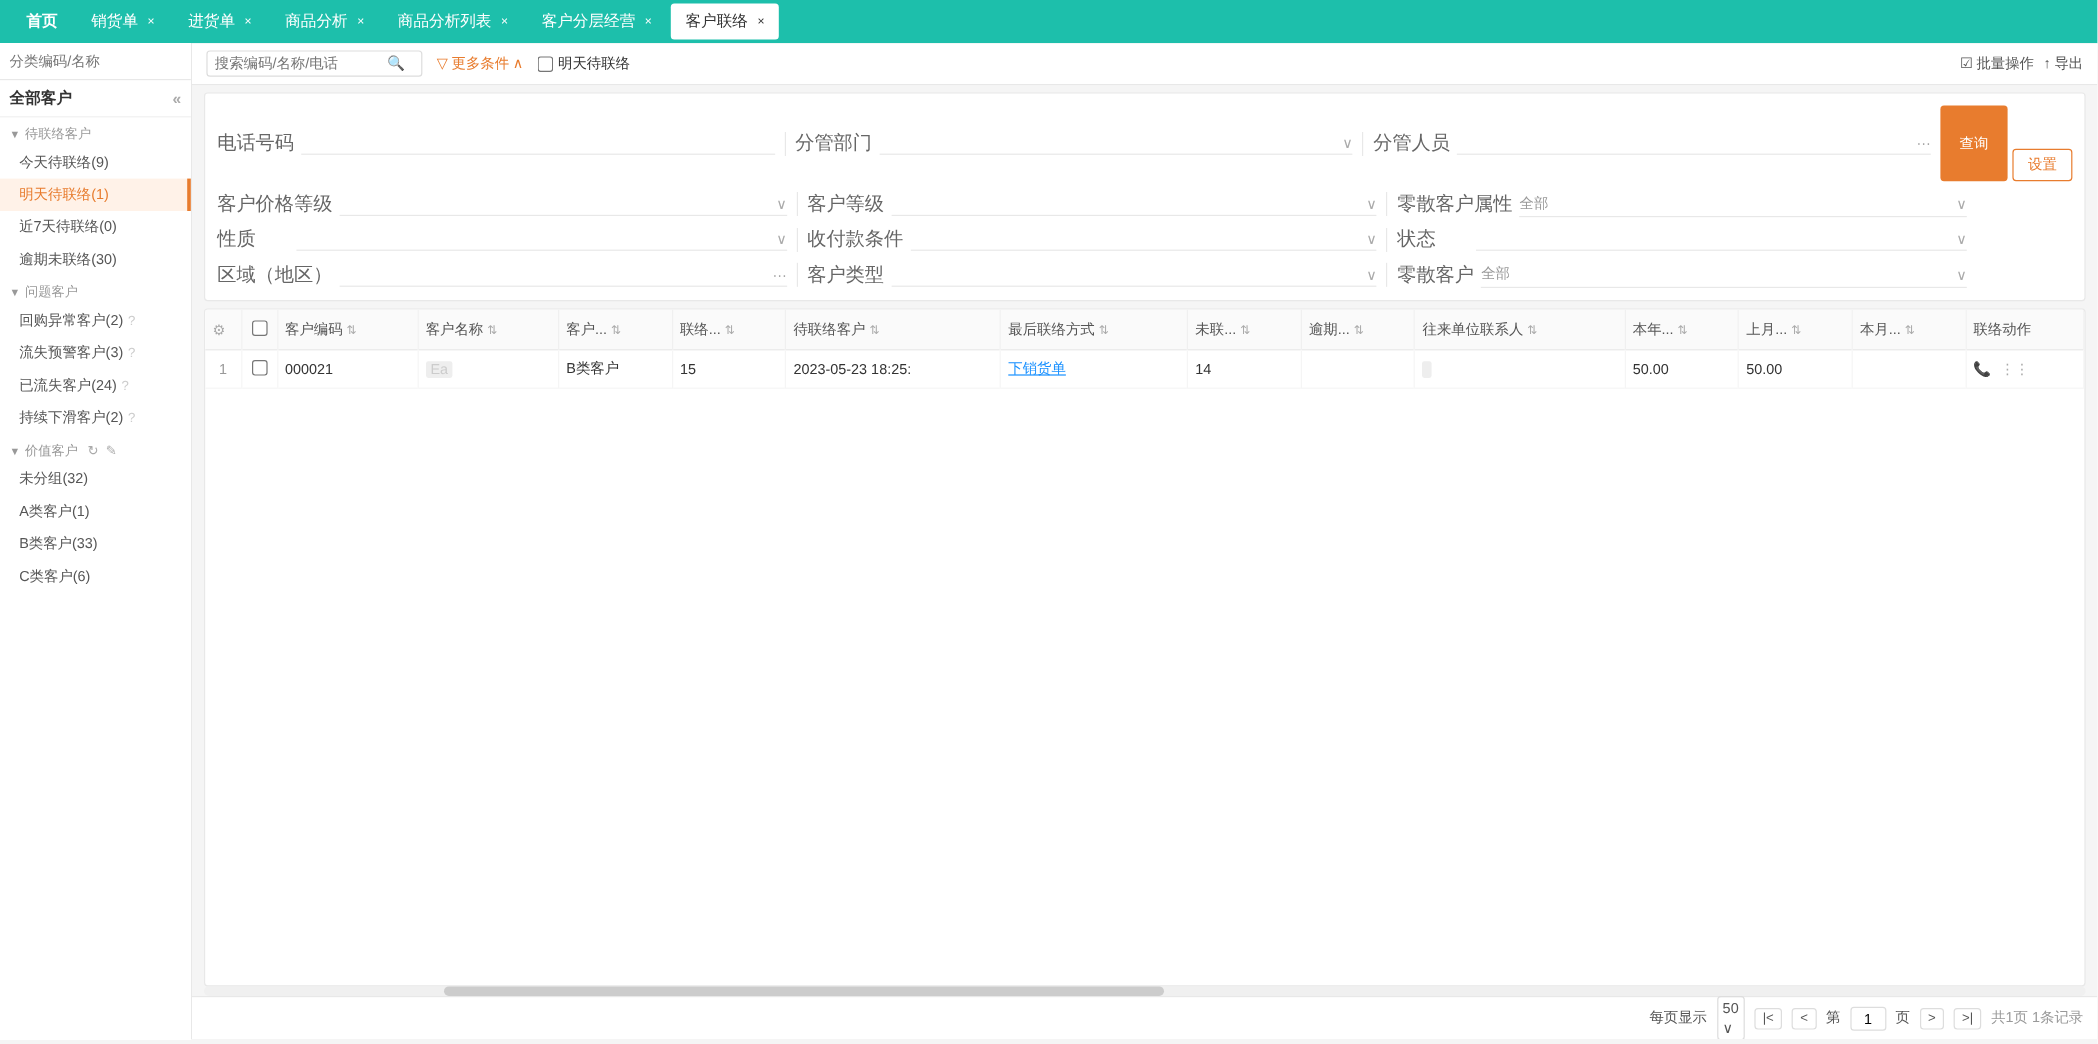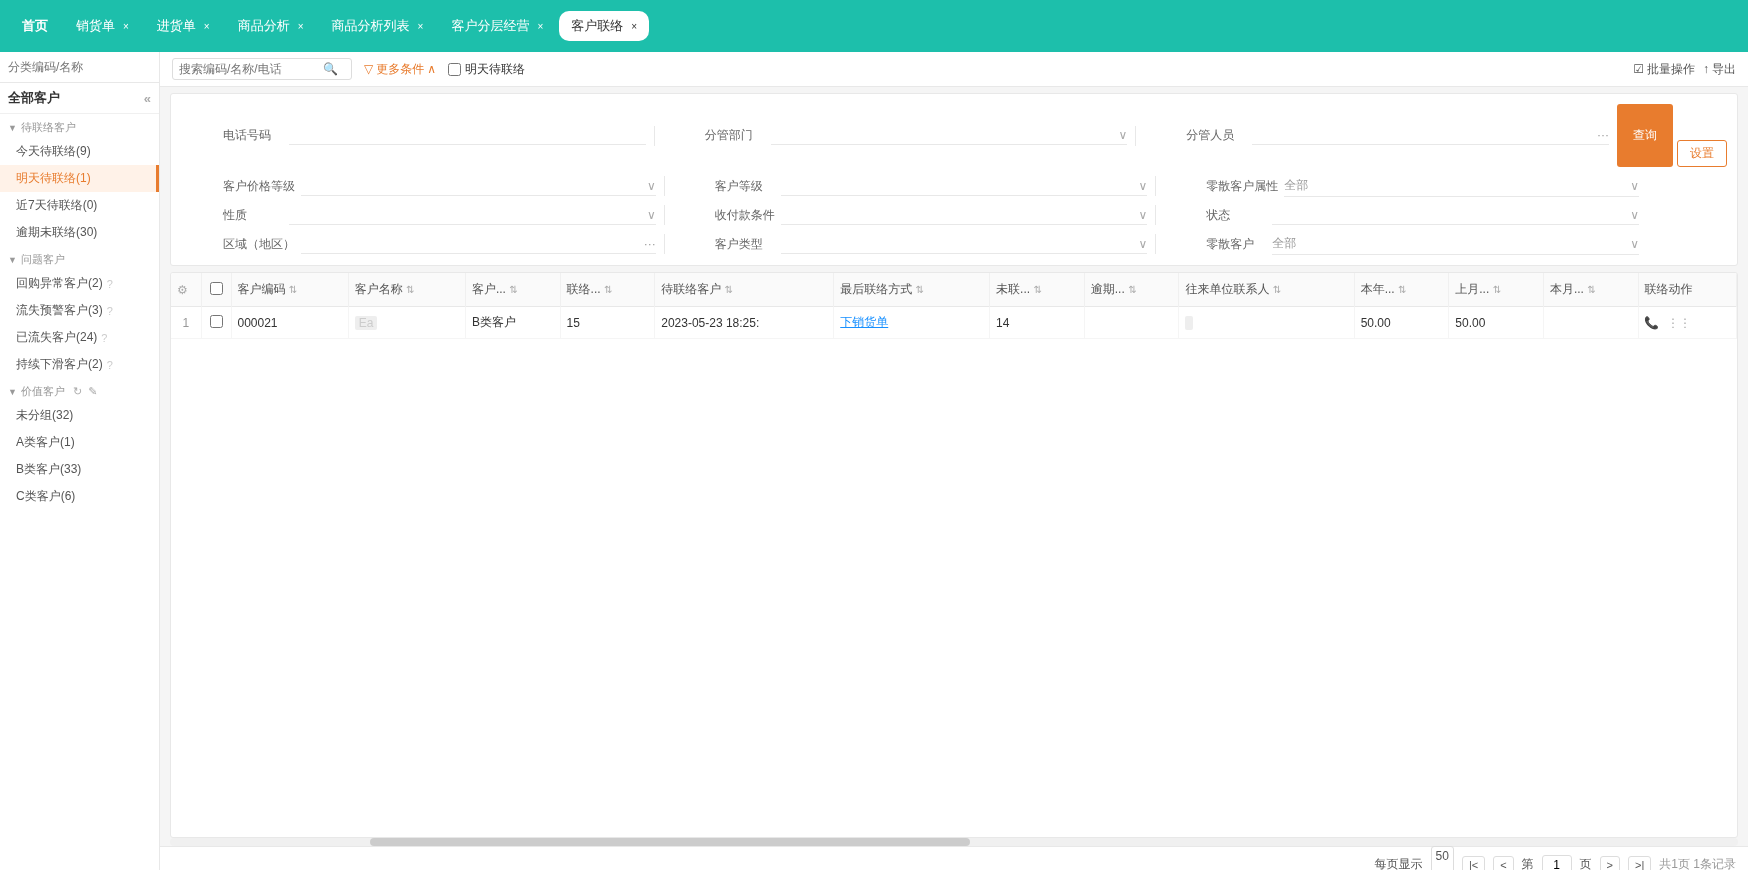--- a/index.html
+++ b/index.html
@@ -1,38 +1,38 @@
 <!DOCTYPE html>
 <html><head>
   <meta charset="utf-8">
   <style>
     * { box-sizing: border-box; margin: 0; padding: 0; }
     body { font-family: 'Microsoft YaHei', Arial, sans-serif; font-size: 12px; background: #f5f5f5; color: #333; }
 
     
     .top-nav {
-      height: 52px;
+      height: 36px;
       background: #1dbfab;
       display: flex;
       align-items: center;
       padding: 0 10px;
       gap: 4px;
     }
     .nav-item {
       color: #fff;
       padding: 6px 12px;
       cursor: pointer;
       border-radius: 3px;
       font-size: 13px;
       white-space: nowrap;
       display: flex;
       align-items: center;
       gap: 4px;
     }
-    .nav-item.active { background: #fff; color: #333; border-radius: 10px; }
+    .nav-item.active { background: #fff; color: #333; }
     .nav-item .close-x { font-size: 10px; color: inherit; margin-left: 4px; }
     .nav-home { font-weight: bold; }
 
     
     .main-layout {
       display: flex;
       height: calc(100vh - 40px);
       overflow: hidden;
     }
 
@@ -179,24 +179,23 @@
     .filter-row:last-child { margin-bottom: 0; }
     .filter-field {
       display: flex;
       align-items: center;
       flex: 1;
       gap: 6px;
       min-width: 0;
     }
     .filter-label {
       color: #666;
-      font-size: 12px;
+      font-size: 16px;
       white-space: nowrap;
       min-width: 60px;
-      margin-left: 42px;
     }
     .filter-input {
       flex: 1;
       border: none;
       border-bottom: 1px solid #e8e8e8;
       outline: none;
       font-size: 12px;
       padding: 2px 0;
       color: #333;
     }

